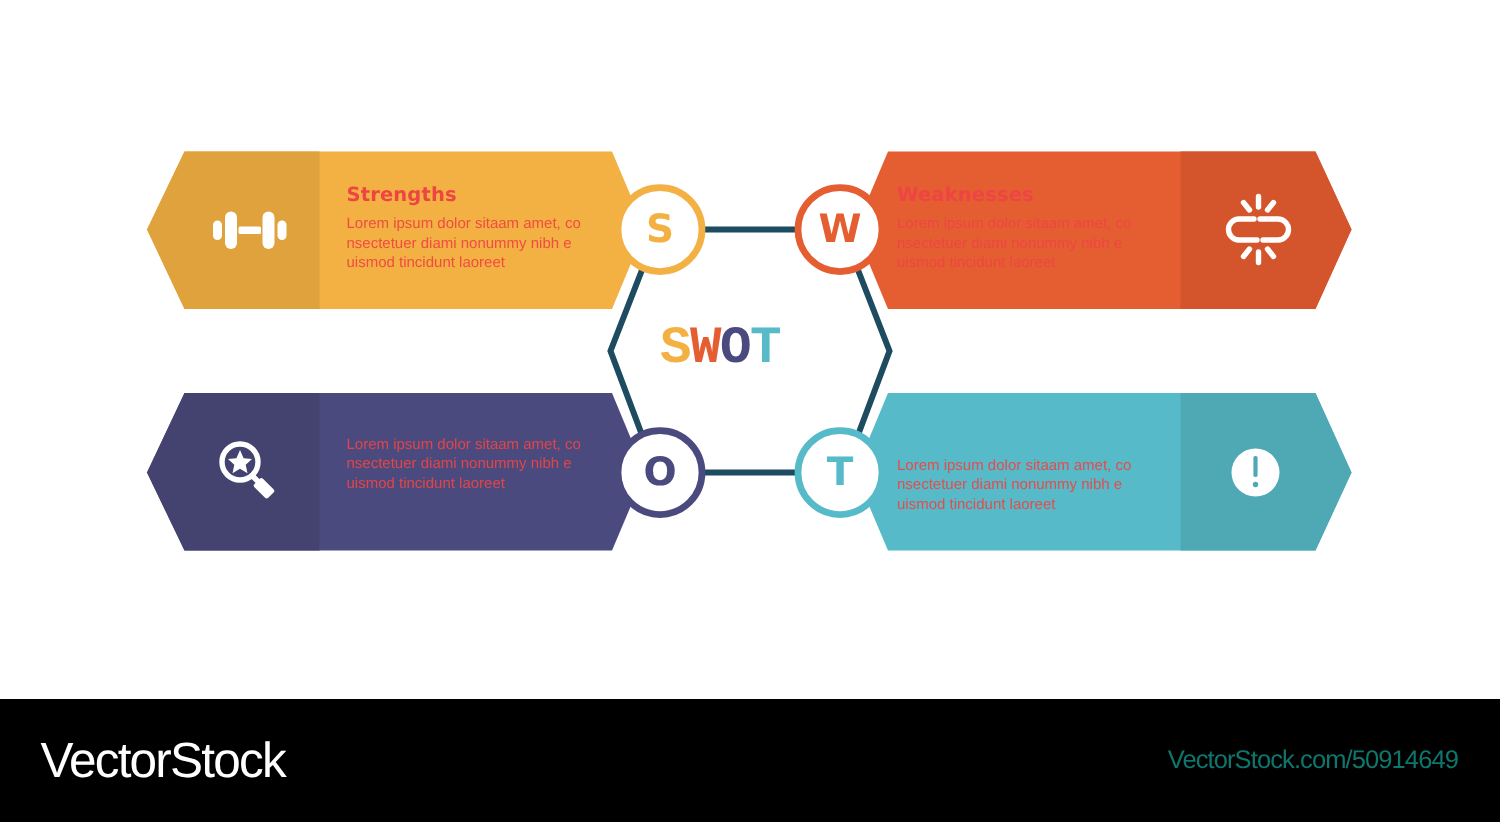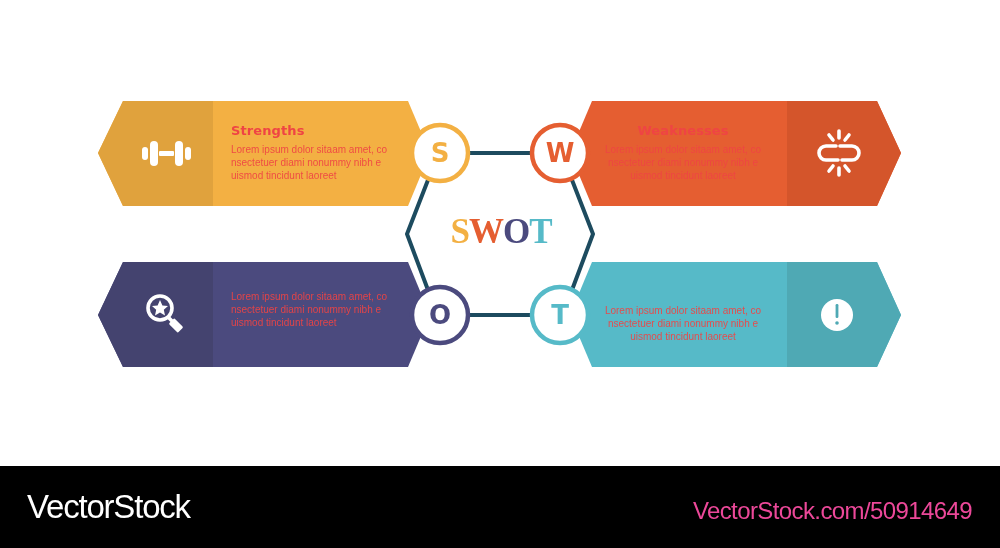--- a/index.html
+++ b/index.html
@@ -3,26 +3,26 @@
 <meta charset="utf-8">
 <style>
   html, body { margin: 0; padding: 0; }
   body { width: 1000px; height: 548px; position: relative; background: #ffffff; overflow: hidden; font-family: "DejaVu Sans", sans-serif; }
   .canvas { position: absolute; left: 0; top: 0; width: 1000px; height: 466px; background: #ffffff; }
   svg.diagram { position: absolute; left: 0; top: 0; }
   .txt { position: absolute; color: #ef4444; }
   .title { font-family: "DejaVu Sans", sans-serif; font-weight: bold; font-size: 13px; letter-spacing: 0.1px; }
   .body { font-family: "Liberation Sans", sans-serif; font-size: 10px; line-height: 13px; width: 170px; opacity: 0.92; }
   .left .title, .left .body { text-align: left; }
-  .right .title, .right .body { text-align: center; }
+  .right .title, .right .body { text-align: left; }
   .letter { position: absolute; width: 60px; height: 60px; display: flex; align-items: center; justify-content: center; font-family: "DejaVu Sans", sans-serif; font-weight: bold; font-size: 26px; }
-  .center-word { position: absolute; left: 440px; top: 212px; width: 122px; text-align: center; font-family: Liberation Serif, serif; font-weight: bold; font-size: 35px; letter-spacing: -1px; }
+  .center-word { position: absolute; left: 440px; top: 212px; width: 122px; font-family: Liberation Mono, monospace; font-weight: bold; font-size: 35px; letter-spacing: -1px; }
   .footer { position: absolute; left: 0; top: 466px; width: 1000px; height: 82px; background: #000000; text-align: center; }
   .footer .brand { position: absolute; left: 27px; top: 22px; font-family: "Liberation Sans", sans-serif; font-size: 33px; color: #ffffff; letter-spacing: -1.2px; }
-  .footer .ref { position: absolute; right: 28px; top: 31px; font-family: "Liberation Sans", sans-serif; font-size: 24px; color: #ec4899; letter-spacing: -0.6px; }
+  .footer .ref { position: absolute; right: 28px; top: 31px; font-family: "Liberation Sans", sans-serif; font-size: 17px; color: #0f766e; letter-spacing: -0.6px; }
 </style>
 </head>
 <body>
 
 <div class="canvas">
   <svg class="diagram" width="1000" height="466" viewBox="0 0 1000 466">
 
     <g stroke="#1d4b5f" stroke-width="4" fill="none">
       <line x1="470" y1="153" x2="530" y2="153"></line>
       <line x1="470" y1="315" x2="530" y2="315"></line>

